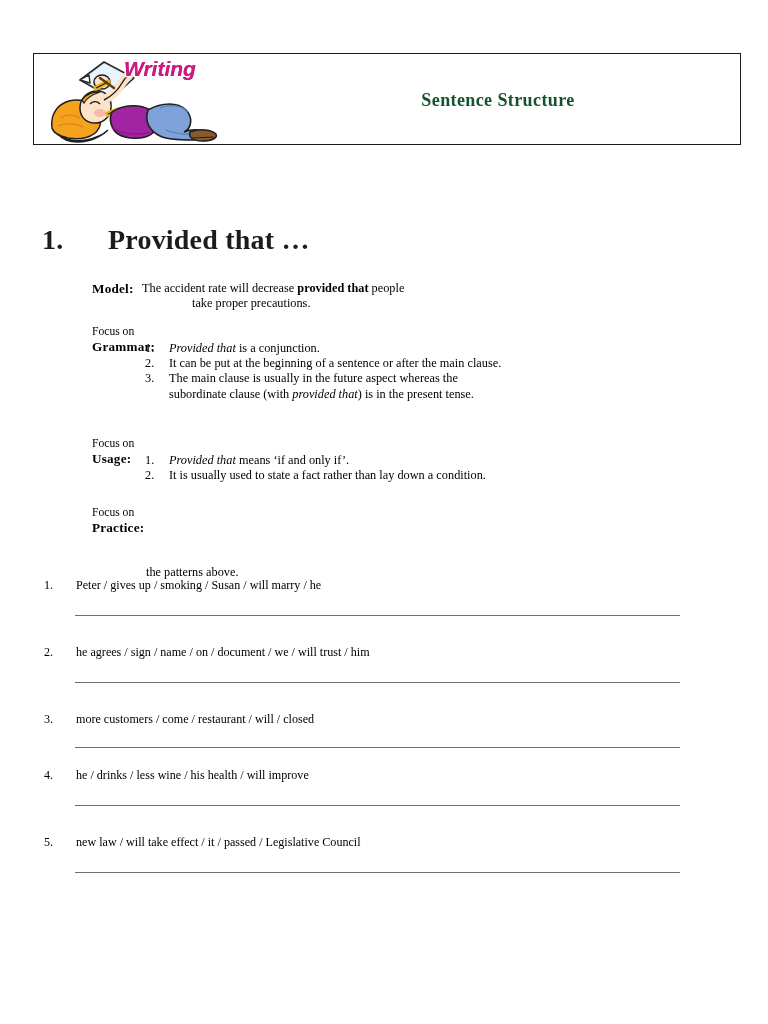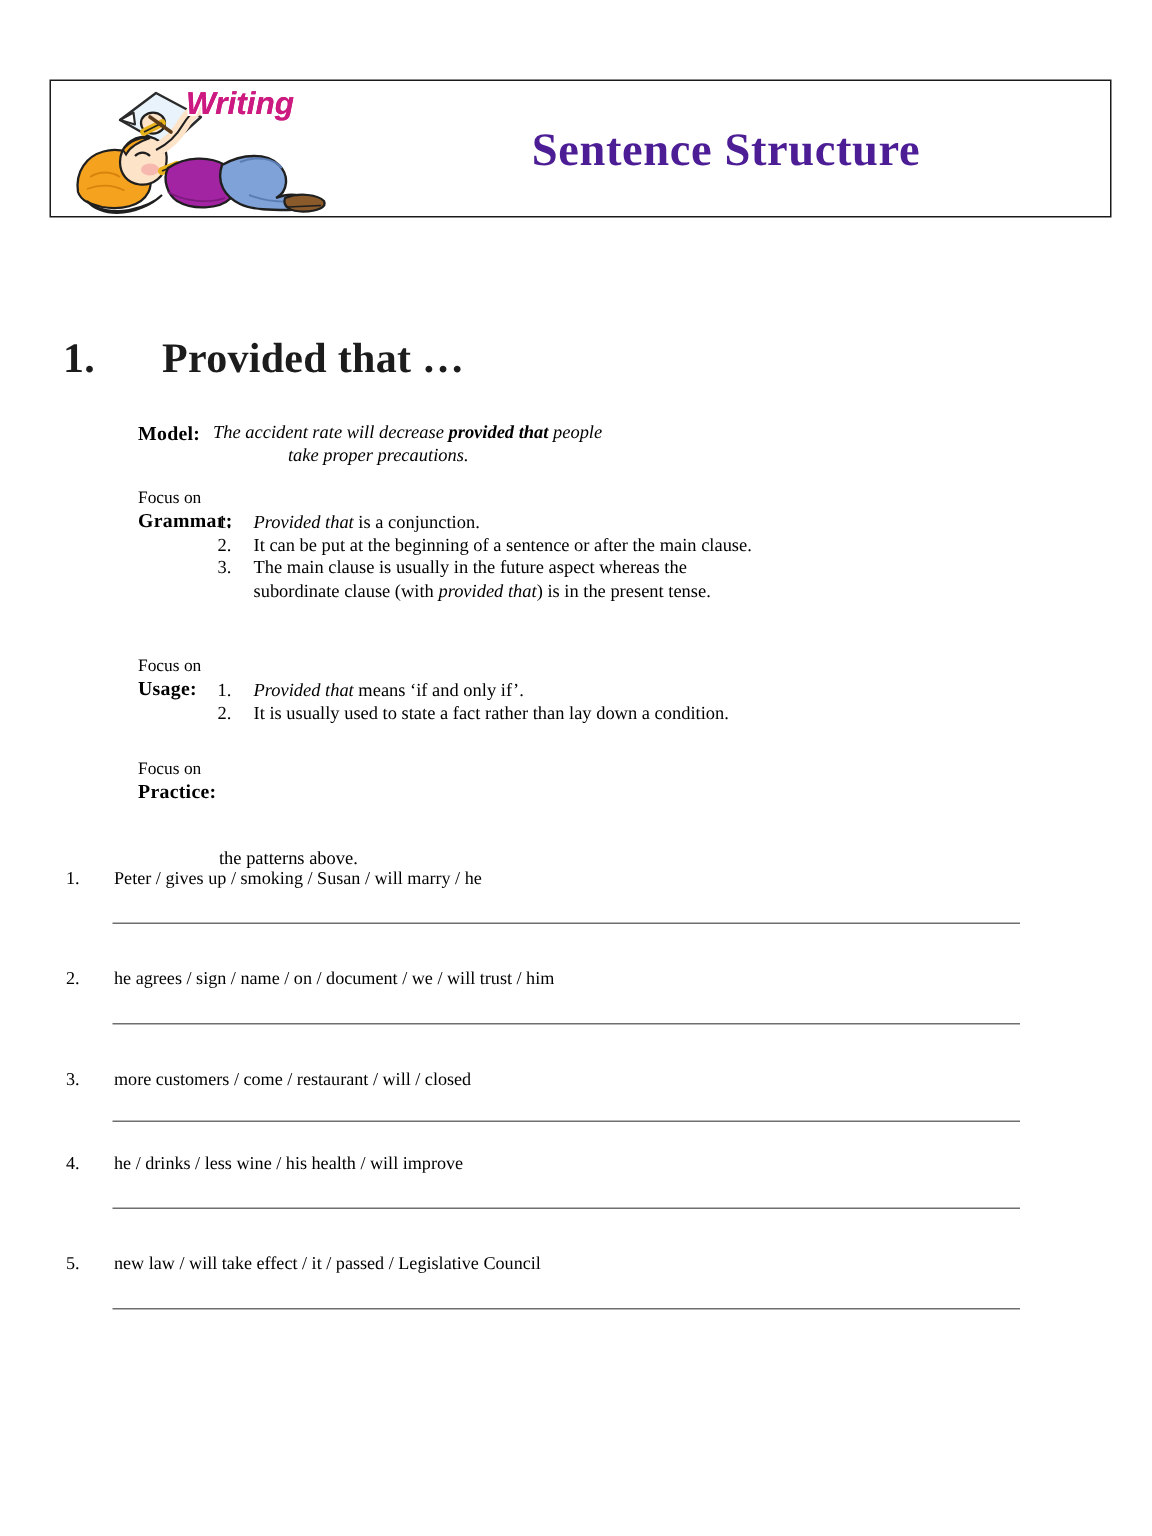--- a/index.html
+++ b/index.html
@@ -30,31 +30,31 @@
     top: 53px;
     width: 708px;
     height: 92px;
     border: 1.5px solid #1a1a1a;
     box-sizing: border-box;
     background: #ffffff;
   }
 
   .header-title {
     position: absolute;
-    left: 210px;
+    left: 224px;
     top: 0;
     width: 480px;
     height: 92px;
     display: flex;
     align-items: center;
     justify-content: center;
-    font-size: 31px;
+    font-size: 18px;
     font-weight: bold;
     letter-spacing: 0.4px;
-    color: #4c1d95;
+    color: #14532d;
   }
 
   
   .clipart {
     position: absolute;
     left: 8px;
     top: 2px;
     width: 180px;
     height: 88px;
   }
@@ -204,21 +204,21 @@
     </div>
 
     <div class="header-title">Sentence Structure</div>
   </div>
 
   <div class="sec-number-row"><span class="sec-num">1.</span><span>Provided that …</span></div>
 
   <div class="label-col" style="top:281px;">
     <span class="label-strong">Model:</span>
   </div>
-  <div class="model-text" style="top:281px;font-style:italic;">
+  <div class="model-text" style="top:281px;">
     <span>The accident rate will decrease </span><b>provided that</b><span> people</span>
     <span class="line2">take proper precautions.</span>
   </div>
 
   <div class="label-col" style="top:325px;">
     <span class="label-focus">Focus on</span>
     <span class="label-strong">Grammar:</span>
   </div>
   <ol class="num-list" style="left:145px; top:341px; width:372px;">
     <li>

